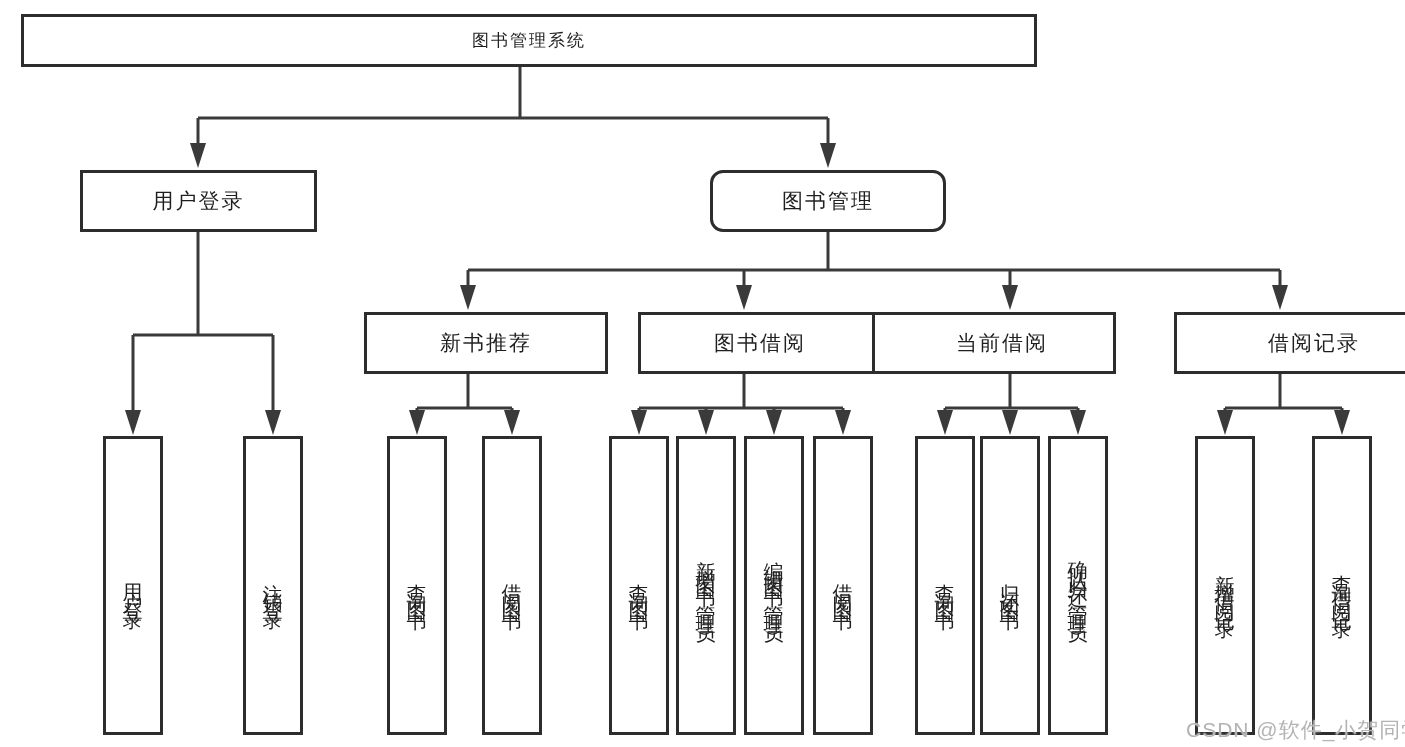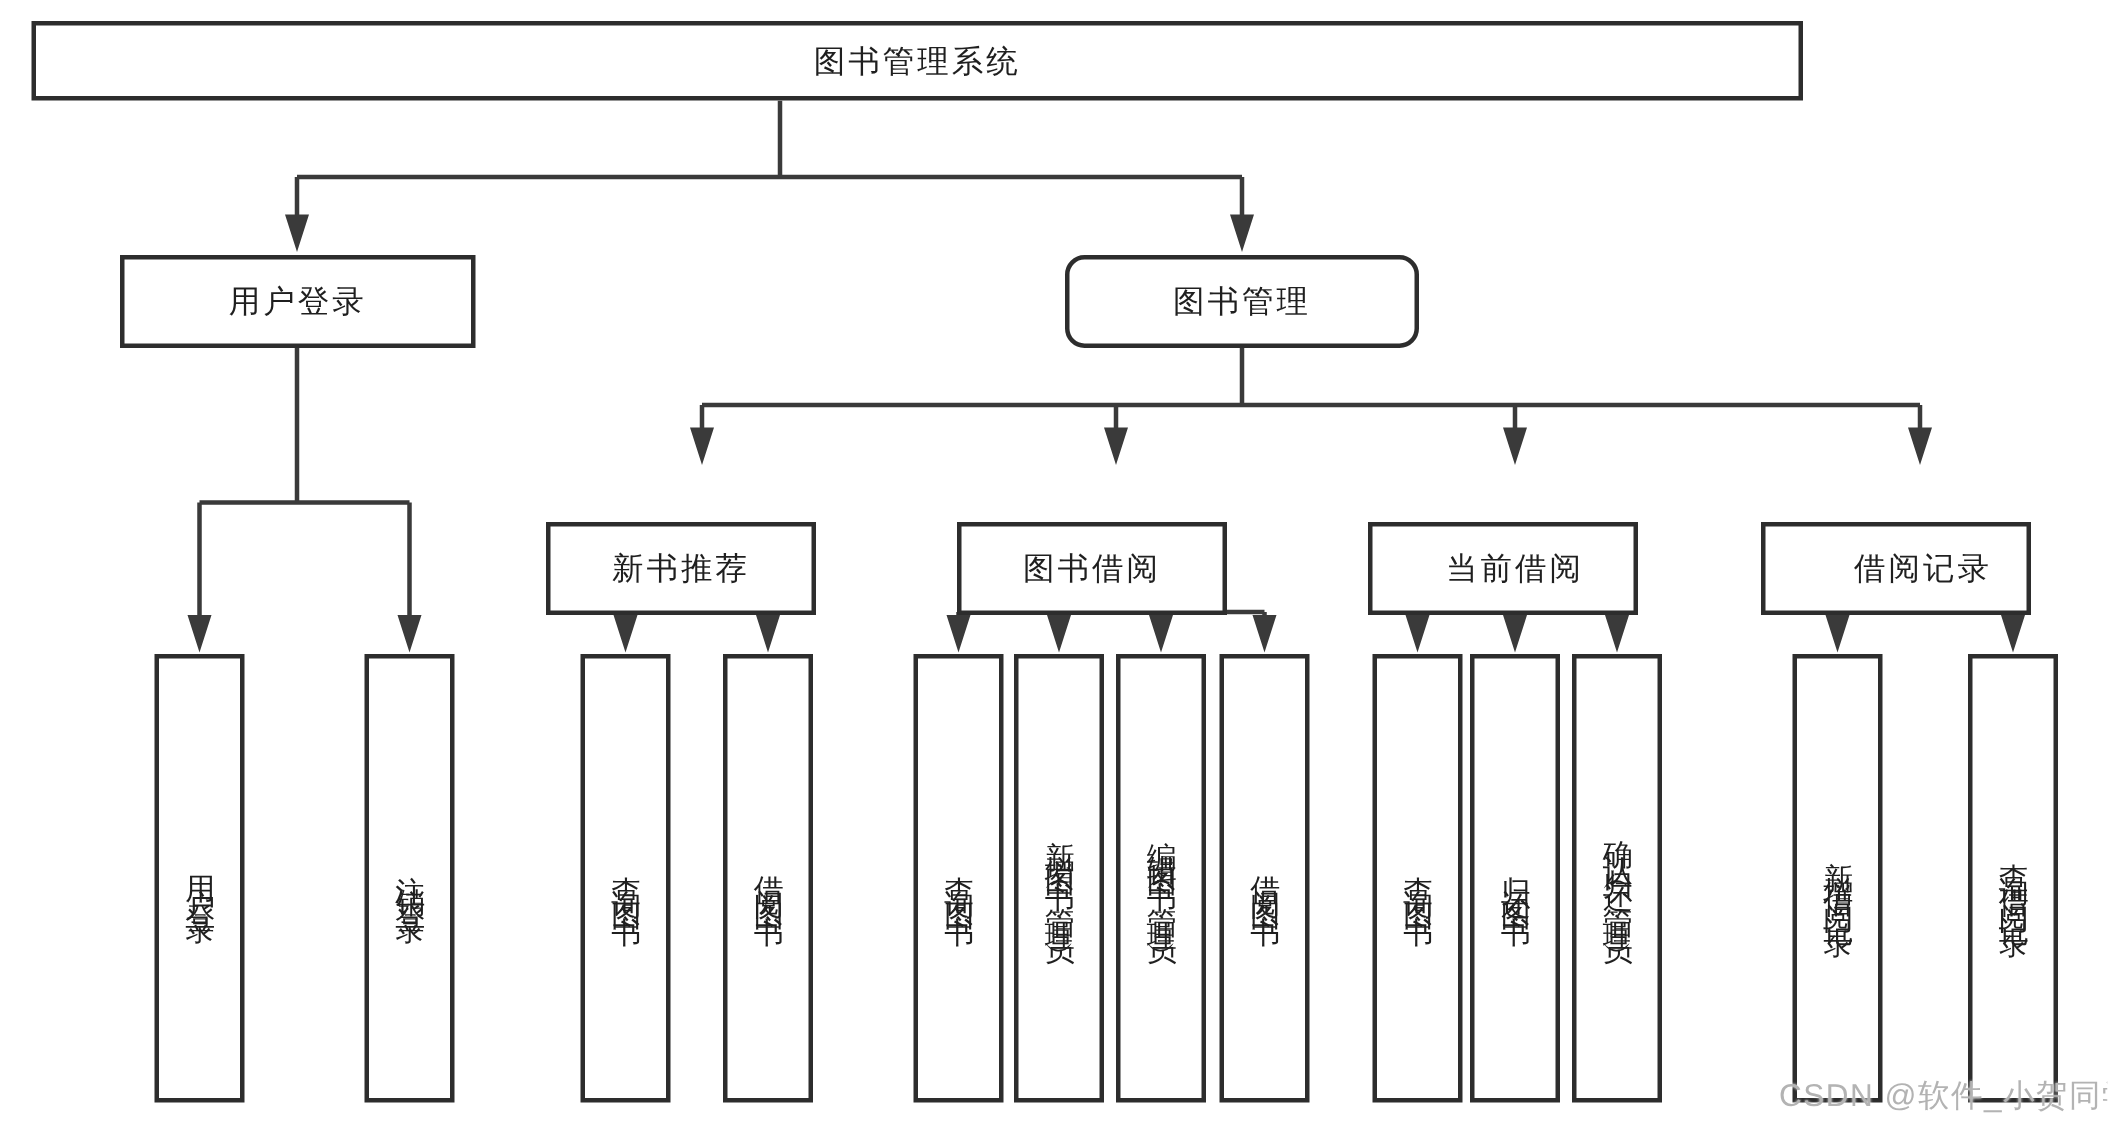--- a/index.html
+++ b/index.html
@@ -18,25 +18,25 @@
   }
   .vbox{
     position:absolute; box-sizing:border-box; border:3px solid var(--border);
     background:var(--fill); display:flex; align-items:center; justify-content:center;
     z-index:2; width:60px; top:436px; height:299px;
   }
   .vtext{
     writing-mode:vertical-lr; text-orientation:mixed;
     font-size:20px; letter-spacing:9px; line-height:1; white-space:nowrap;
   }
-  .root{left:21px; top:14px; width:1181px; height:53px; font-size:21px;}
+  .root{left:21px; top:14px; width:1016px; height:53px; font-size:17px;}
   .lvl2-user{left:80px; top:170px; width:237px; height:62px;}
   .lvl2-book{left:710px; top:170px; width:236px; height:62px;border-radius:13px;}
-  .lvl3{top:312px; width:180px; height:62px;margin-top:36px;}
-  .l3-0{left:364px;} .l3-1{left:638px;text-align:right;} .l3-2{left:912px;padding-left:16px;} .l3-3{left:1174px;padding-left:36px;}
+  .lvl3{top:312px; width:244px; height:62px;}
+  .l3-0{left:364px;} .l3-1{left:638px;text-align:right;} .l3-2{left:872px;padding-left:16px;} .l3-3{left:1174px;padding-left:36px;}
   .lf-0{left:103px;}  .lf-1{left:243px;}  .lf-2{left:387px;}  .lf-3{left:482px;}
   .lf-4{left:609px;}  .lf-5{left:676px;}  .lf-6{left:744px;}  .lf-7{left:813px;}
   .lf-8{left:915px;}  .lf-9{left:980px;}  .lf-10{left:1048px;}
   .lf-11{left:1195px;} .lf-12{left:1312px;}
   #watermark{
     position:absolute; left:1186px; top:716px; z-index:3;
     font-size:21px; letter-spacing:1px; color:var(--wm);
     text-shadow:0 0 2px #ffffff; white-space:nowrap;
   }
 </style>

